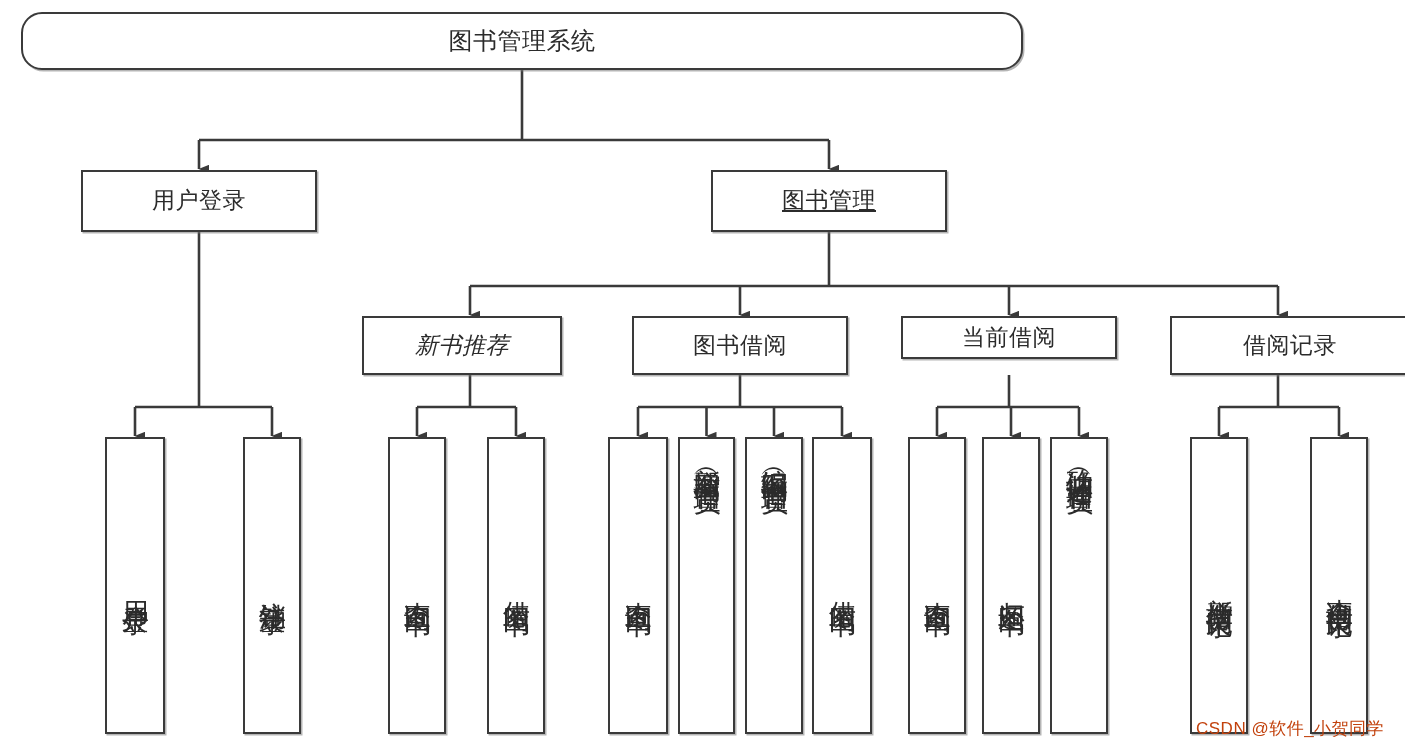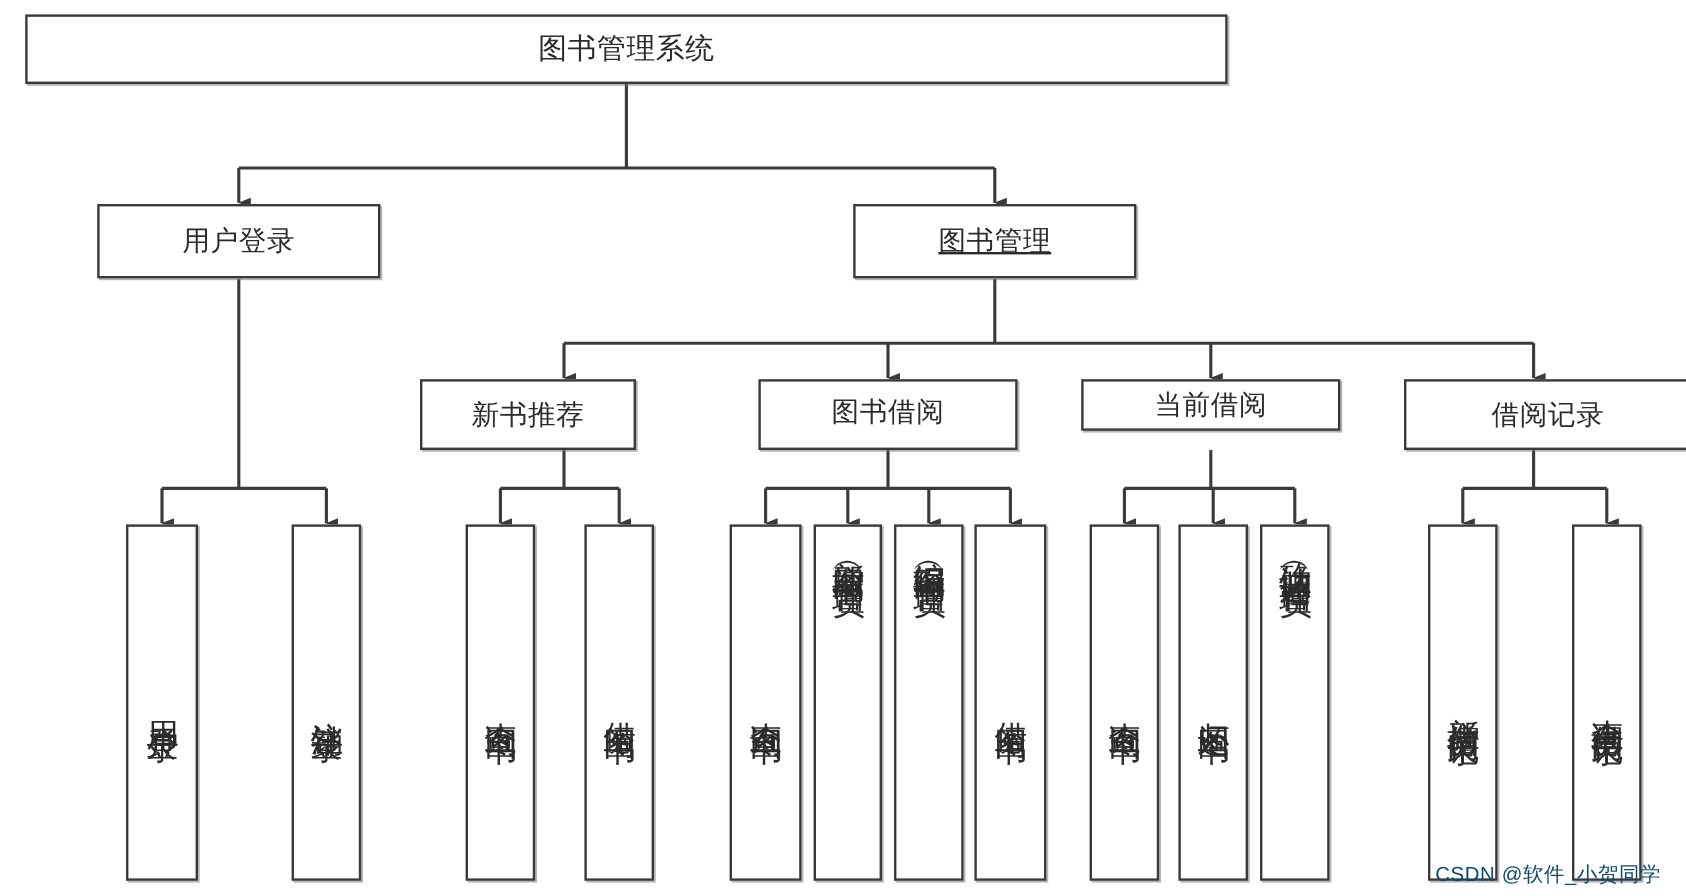--- a/index.html
+++ b/index.html
@@ -61,21 +61,21 @@
     letter-spacing: 3px;
     line-height: 1;
   }
   .node.vertical.centered {
     align-items: center;
     padding-top: 0;
   }
   .watermark {
     position: absolute;
     font-size: 17px;
-    color: #0c4a6e;
+    color: #c2410c;
     white-space: nowrap;
     letter-spacing: 0.5px;
     pointer-events: none;
   }
 </style>
 </head>
 <body>
 
 <div id="diagram-root">
   <svg id="wires" viewBox="0 0 1405 747">
@@ -114,33 +114,33 @@
         <path d="M 937 407 L 937 436" stroke-linecap="butt" marker-end="url(#arrowhead)"></path>
         <path d="M 1011 407 L 1011 436" stroke-linecap="butt" marker-end="url(#arrowhead)"></path>
         <path d="M 1079 407 L 1079 436" stroke-linecap="butt" marker-end="url(#arrowhead)"></path>
         <path d="M 1278 375 L 1278 407" stroke-linecap="butt"></path>
         <path d="M 1219 407 L 1339 407" stroke-linecap="butt"></path>
         <path d="M 1219 407 L 1219 436" stroke-linecap="butt" marker-end="url(#arrowhead)"></path>
         <path d="M 1339 407 L 1339 436" stroke-linecap="butt" marker-end="url(#arrowhead)"></path>
       </g>
   </svg>
   <div id="node-layer">
-      <div class="node horizontal root" style="left: 21px; top: 12px; width: 1002px; height: 58px;">
+      <div class="node horizontal root" style="left: 21px; top: 12px; width: 1002px; height: 58px; border-radius: 21px;">
         <span class="label">图书管理系统</span>
       </div>
       <div class="node horizontal" style="left: 81px; top: 170px; width: 236px; height: 62px;">
         <span class="label">用户登录</span>
       </div>
       <div class="node horizontal" style="left: 711px; top: 170px; width: 236px; height: 62px; text-decoration: underline;">
         <span class="label">图书管理</span>
       </div>
-      <div class="node horizontal" style="left: 350px; top: 316px; width: 180px; height: 59px;">
+      <div class="node horizontal" style="left: 362px; top: 316px; width: 200px; height: 59px; font-style: italic;">
         <span class="label">新书推荐</span>
       </div>
-      <div class="node horizontal" style="left: 632px; top: 316px; width: 216px; height: 59px; font-family: Liberation Mono, monospace;">
+      <div class="node horizontal" style="left: 632px; top: 316px; width: 216px; height: 59px;">
         <span class="label">图书借阅</span>
       </div>
       <div class="node horizontal" style="left: 901px; top: 316px; width: 216px; height: 43px;">
         <span class="label">当前借阅</span>
       </div>
       <div class="node horizontal" style="left: 1170px; top: 316px; width: 240px; height: 59px;">
         <span class="label">借阅记录</span>
       </div>
       <div class="node vertical centered" style="left: 105px; top: 437px; width: 60px; height: 297px;">
         <span class="label">用户登录</span>

